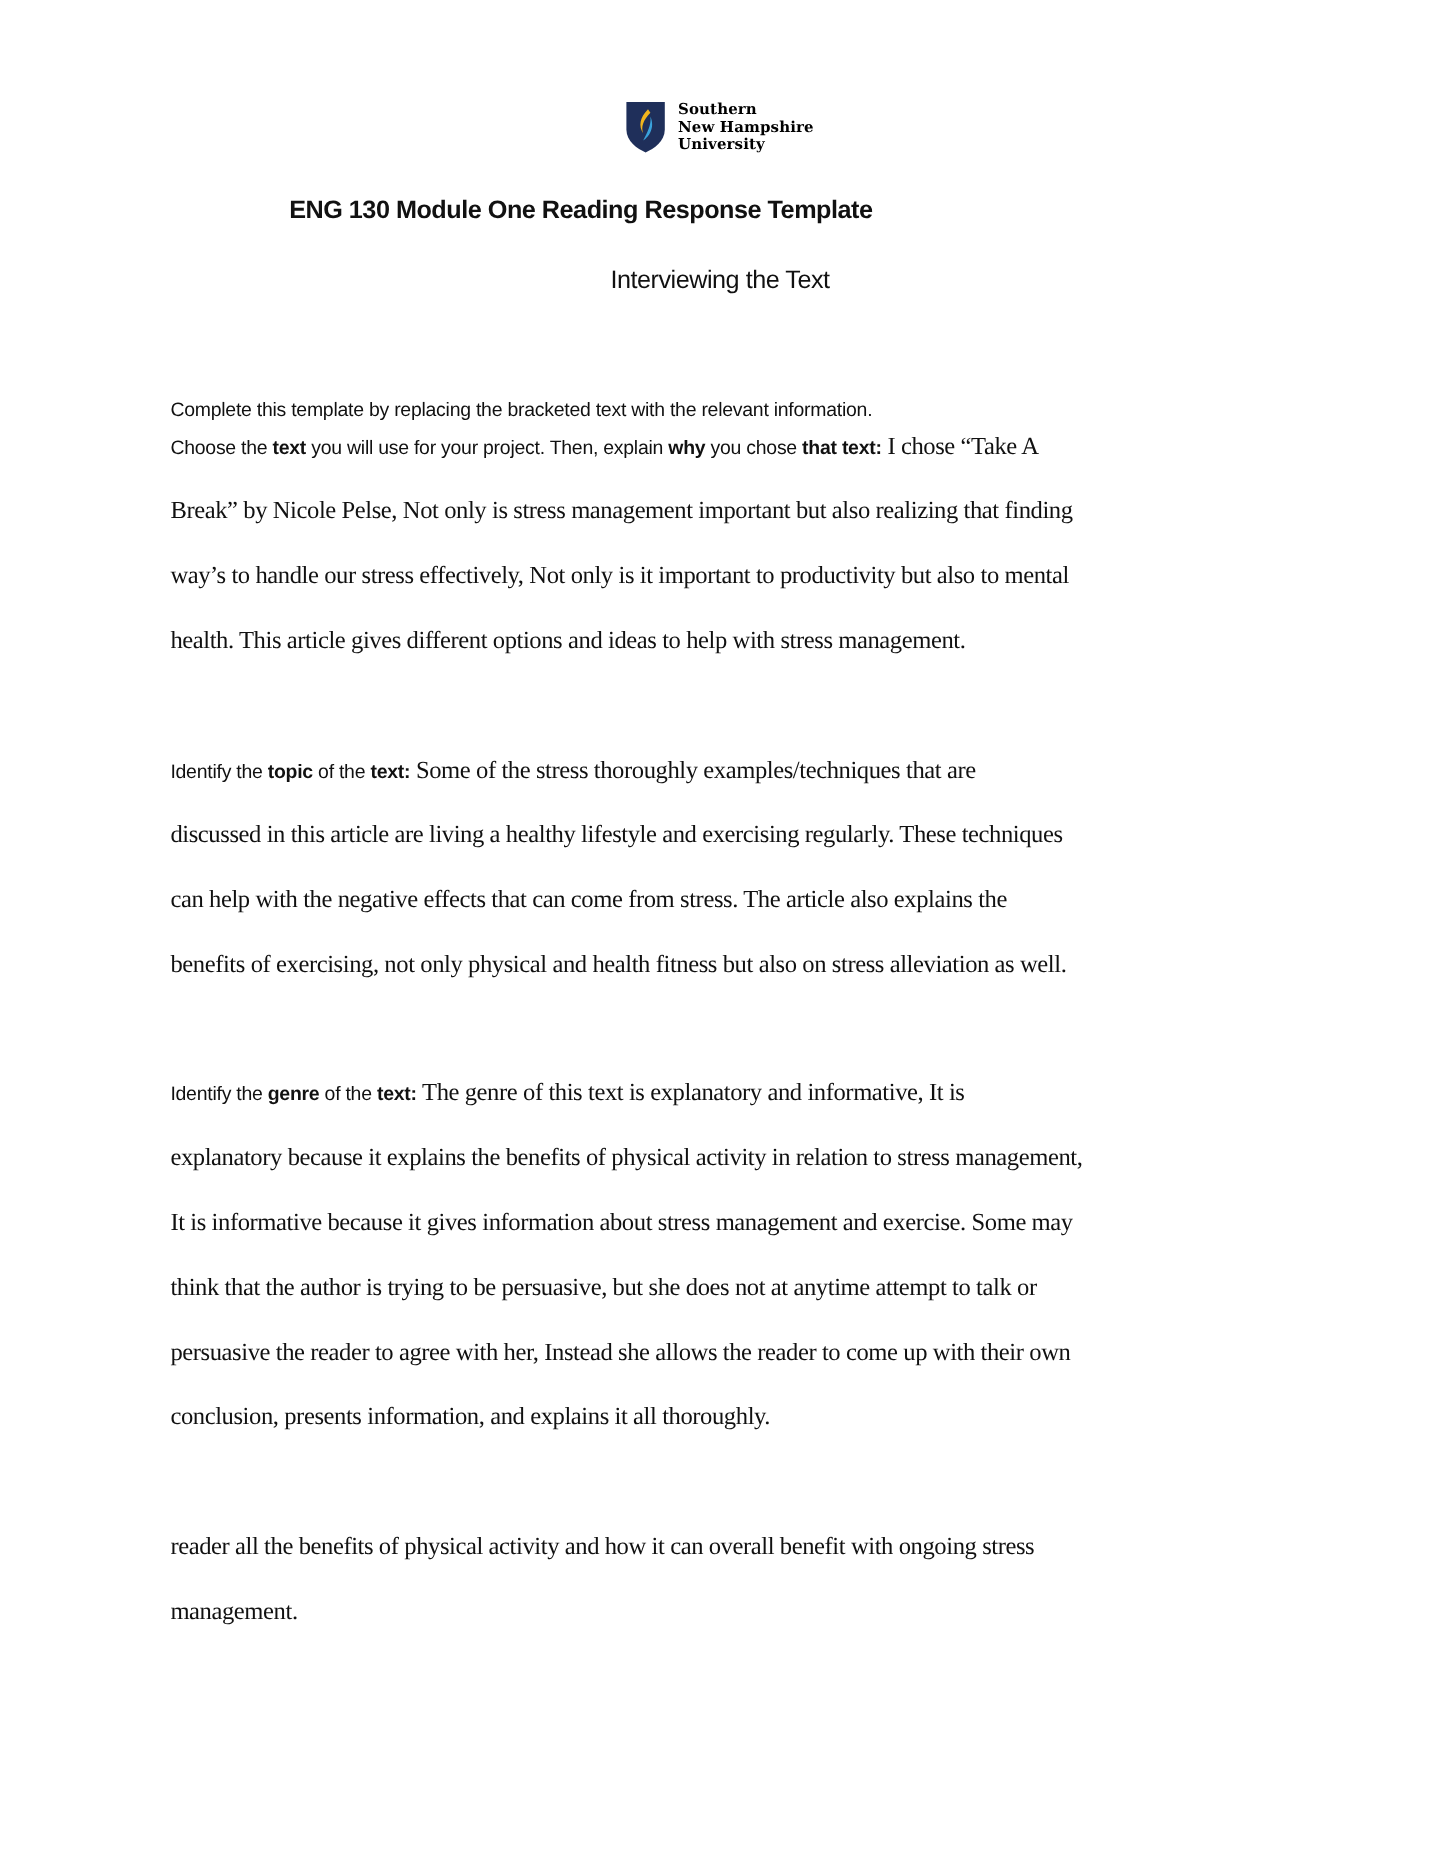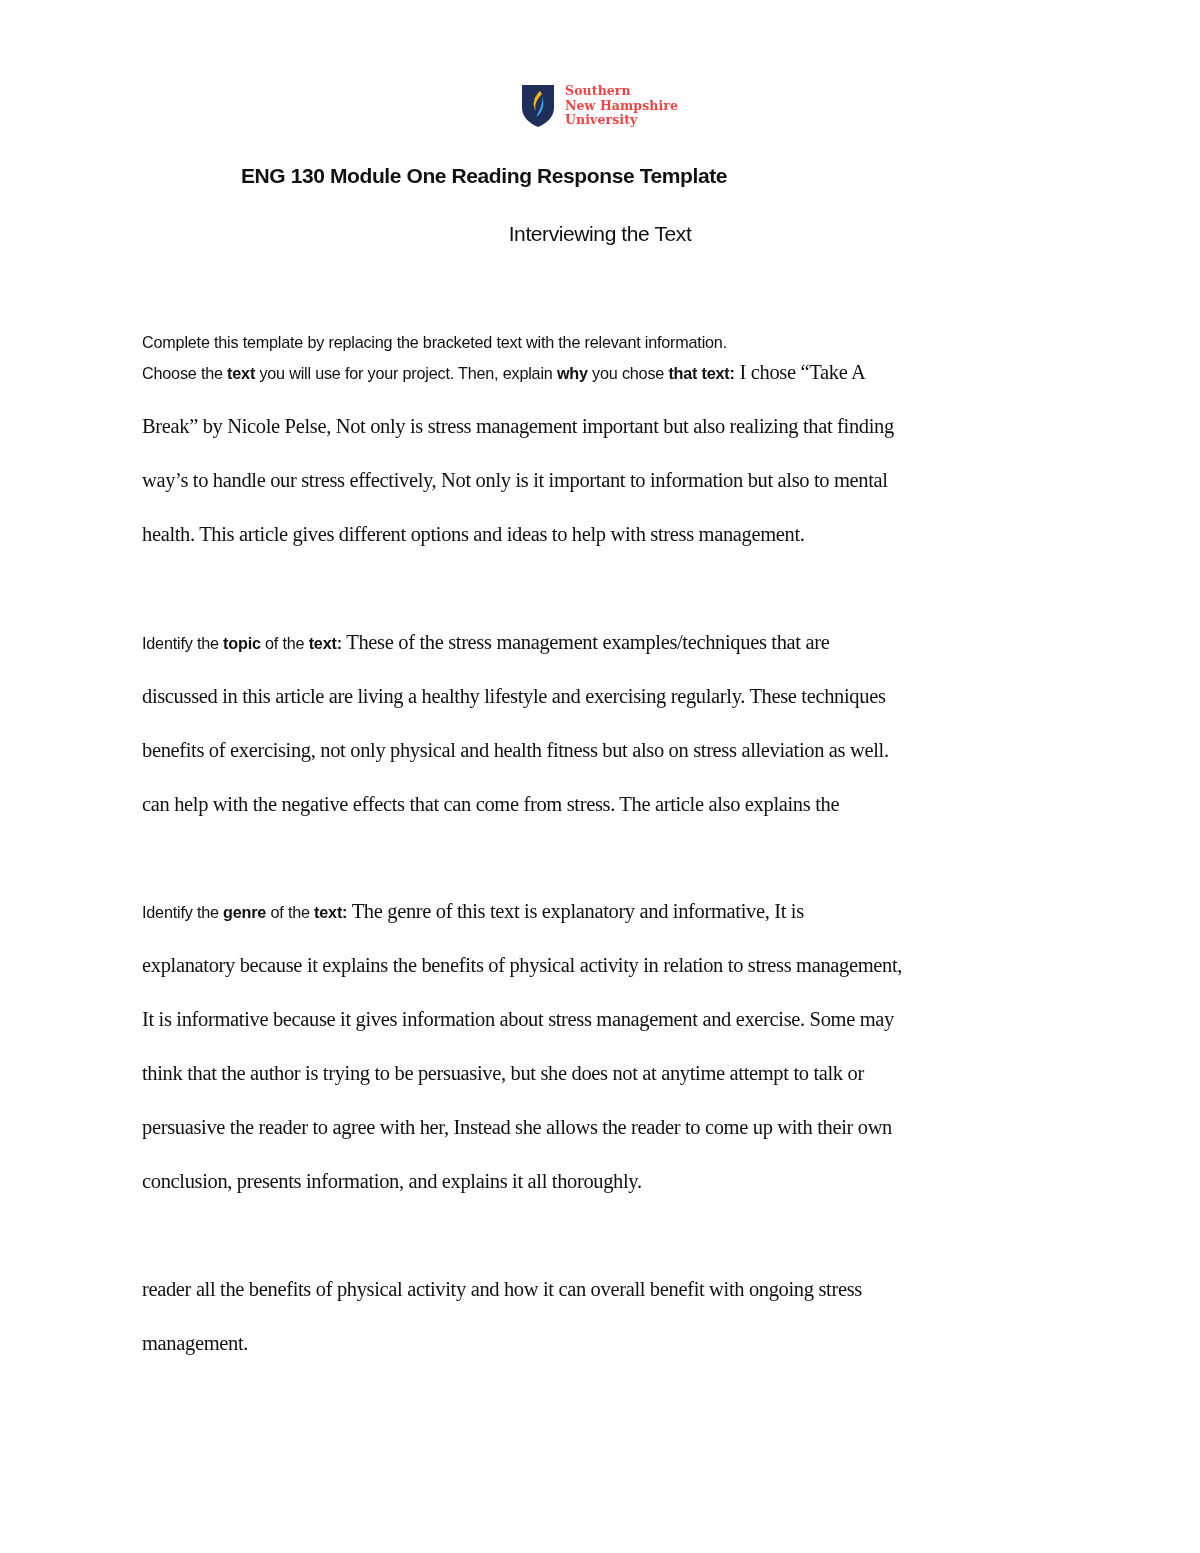--- a/index.html
+++ b/index.html
@@ -1,21 +1,21 @@
 <!DOCTYPE html>
 <html><head>
 <meta charset="utf-8">
 <style>
   html, body { margin: 0; padding: 0; background: #ffffff; }
   body { width: 1200px; height: 1553px; position: relative; overflow: hidden; color: #111; }
   .page { position: absolute; left: 0; top: 0; width: 1200px; height: 1553px; }
 
   .logo { position: absolute; left: 521px; top: 84px; display: flex; align-items: center; }
   .logo svg { display: block; }
-  .logo-text { margin-left: 10px; font-family: "DejaVu Serif", serif; font-weight: bold; color: #ef4444; font-size: 12.5px; line-height: 14.5px; letter-spacing: 0.1px; }
+  .logo-text { margin-left: 10px; font-family: "DejaVu Serif", serif; font-weight: bold; color: #000000; font-size: 12.5px; line-height: 14.5px; letter-spacing: 0.1px; }
   .logo-text div { white-space: nowrap; }
 
   .h1 { position: absolute; left: 0; width: 968px; text-align: center; top: 164px; font-family: Liberation Sans, sans-serif; font-weight: bold; font-size: 21px; letter-spacing: -0.4px; }
   .h2 { position: absolute; left: 0; width: 1200px; text-align: center; top: 222px; font-family: "Liberation Sans", sans-serif; font-weight: normal; font-size: 21px; letter-spacing: -0.4px; }
 
   .instr { position: absolute; left: 142px; top: 309px; font-family: "Liberation Sans", sans-serif; font-size: 16.2px; letter-spacing: -0.2px; white-space: nowrap; margin-top: 24px; }
 
   .section { position: absolute; left: 142px; width: 920px; }
   .line { height: 54px; line-height: 54px; white-space: nowrap; font-family: "Liberation Serif", serif; font-size: 20.5px; letter-spacing: -0.35px; }
   .lbl { font-family: "Liberation Sans", sans-serif; font-size: 16.2px; letter-spacing: -0.2px; margin-top: 48px; }
@@ -42,31 +42,31 @@
   <div class="h1">ENG 130 Module One Reading Response Template</div>
   <div class="h2">Interviewing the Text</div>
 
   <div class="instr">Complete this template by replacing the bracketed text with the relevant information.</div>
 
   <div class="section" style="top:345px;">
     <div class="line">
       <span class="lbl"><span>Choose the </span><span class="b">text</span><span> you will use for your project. Then, explain </span><span class="b">why</span><span> you chose </span><span class="b">that text:</span></span><span> I chose “Take A</span>
     </div>
     <div class="line">Break” by Nicole Pelse, Not only is stress management important but also realizing that finding</div>
-    <div class="line">way’s to handle our stress effectively, Not only is it important to information but also to mental</div>
+    <div class="line">way’s to handle our stress effectively, Not only is it important to productivity but also to mental</div>
     <div class="line">health. This article gives different options and ideas to help with stress management.</div>
   </div>
 
   <div class="section" style="top:615px;">
     <div class="line">
-      <span class="lbl"><span>Identify the </span><span class="b">topic</span><span> of the </span><span class="b">text:</span></span><span> These of the stress management examples/techniques that are</span>
+      <span class="lbl"><span>Identify the </span><span class="b">topic</span><span> of the </span><span class="b">text:</span></span><span> Some of the stress thoroughly examples/techniques that are</span>
     </div>
     <div class="line">discussed in this article are living a healthy lifestyle and exercising regularly. These techniques</div>
+    <div class="line">can help with the negative effects that can come from stress. The article also explains the</div>
     <div class="line">benefits of exercising, not only physical and health fitness but also on stress alleviation as well.</div>
-    <div class="line">can help with the negative effects that can come from stress. The article also explains the</div>
   </div>
 
   <div class="section" style="top:884px;">
     <div class="line">
       <span class="lbl"><span>Identify the </span><span class="b">genre</span><span> of the </span><span class="b">text:</span></span><span> The genre of this text is explanatory and informative, It is</span>
     </div>
     <div class="line">explanatory because it explains the benefits of physical activity in relation to stress management,</div>
     <div class="line">It is informative because it gives information about stress management and exercise. Some may</div>
     <div class="line">think that the author is trying to be persuasive, but she does not at anytime attempt to talk or</div>
     <div class="line">persuasive the reader to agree with her, Instead she allows the reader to come up with their own</div>

